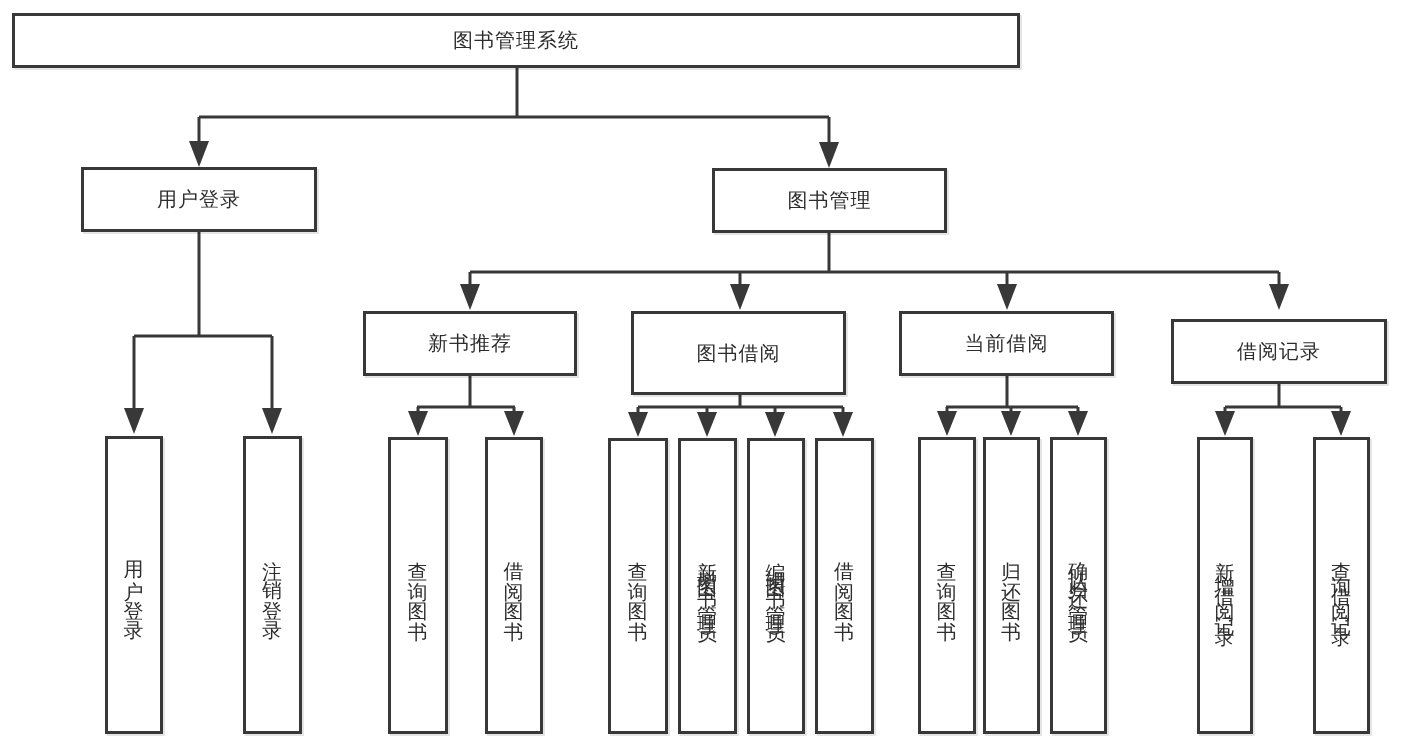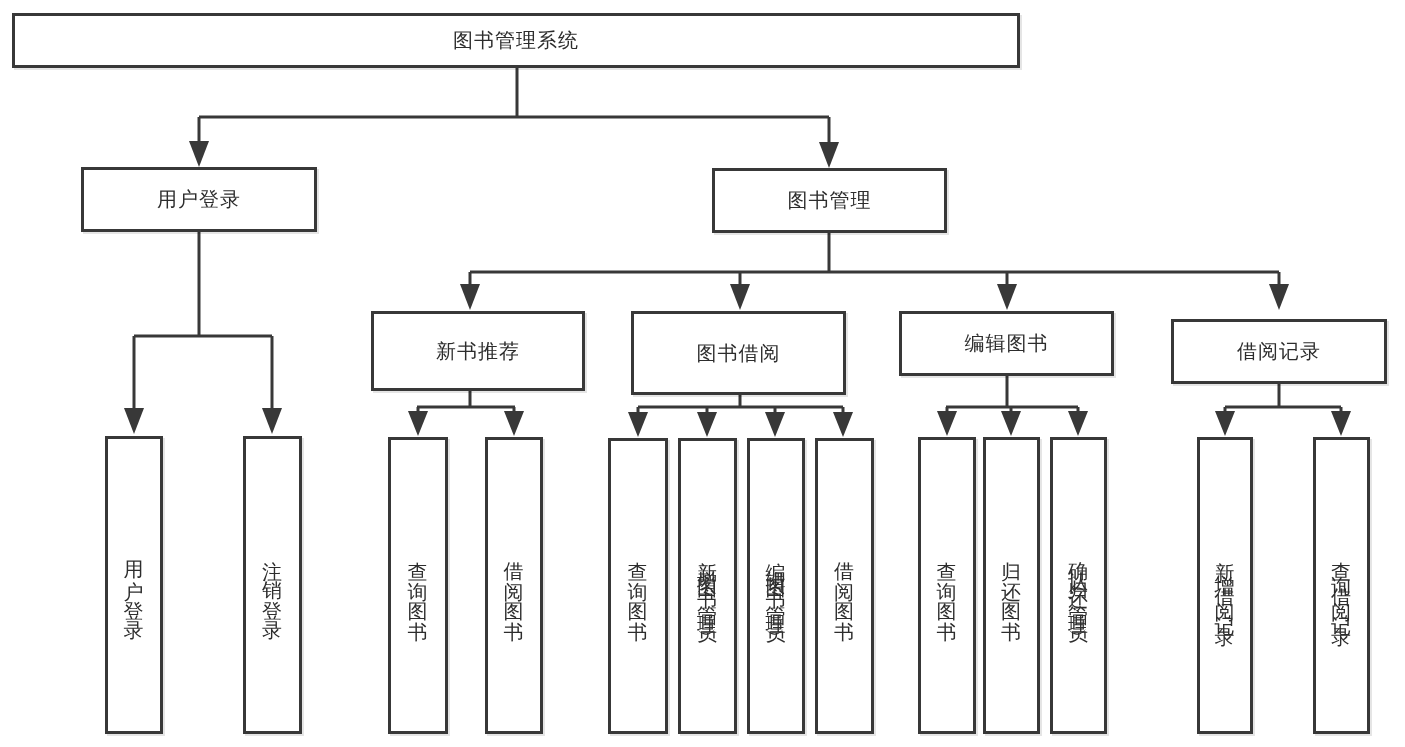--- a/index.html
+++ b/index.html
@@ -17,21 +17,21 @@
   }
   .vnode{letter-spacing:0;}
   .vtext{
     writing-mode:vertical-rl;text-orientation:mixed;
     line-height:1;font-size:20px;color:#2d2d2d;white-space:nowrap;
   }
   
   .n-root{left:12px;top:13px;width:1008px;height:55px;}
   .n-user-login{left:81px;top:167px;width:236px;height:65px;}
   .n-book-mgmt{left:712px;top:168px;width:235px;height:65px;}
-  .n-new-book{left:363px;top:311px;width:214px;height:80px;margin-left:8px;}
+  .n-new-book{left:363px;top:311px;width:214px;height:65px;}
   .n-borrow{left:631px;top:311px;width:215px;height:84px;}
   .n-current{left:899px;top:311px;width:215px;height:65px;}
   .n-record{left:1171px;top:311px;width:216px;height:65px;margin-top:8px;}
   
   .lf1{left:105px;top:436px;width:58px;height:298px;}
   .lf2{left:243px;top:436px;width:59px;height:298px;}
   .lf3{left:388px;top:437px;width:60px;height:297px;}
   .lf4{left:485px;top:437px;width:58px;height:297px;}
   .lf5{left:608px;top:438px;width:60px;height:296px;}
   .lf6{left:678px;top:438px;width:59px;height:296px;}
@@ -132,21 +132,21 @@
   <div class="node n-book-mgmt">
     <span>图书管理</span>
   </div>
   <div class="node n-new-book">
     <span>新书推荐</span>
   </div>
   <div class="node n-borrow">
     <span>图书借阅</span>
   </div>
   <div class="node n-current">
-    <span>编辑图书</span>
+    <span>当前借阅</span>
   </div>
   <div class="node n-record">
     <span>借阅记录</span>
   </div>
 
   <div class="node vnode lf1">
     <span class="vtext" style="letter-spacing: 20px;">用户登录</span>
   </div>
   <div class="node vnode lf2">
     <span class="vtext" style="letter-spacing: 20px;">注销登录</span>

